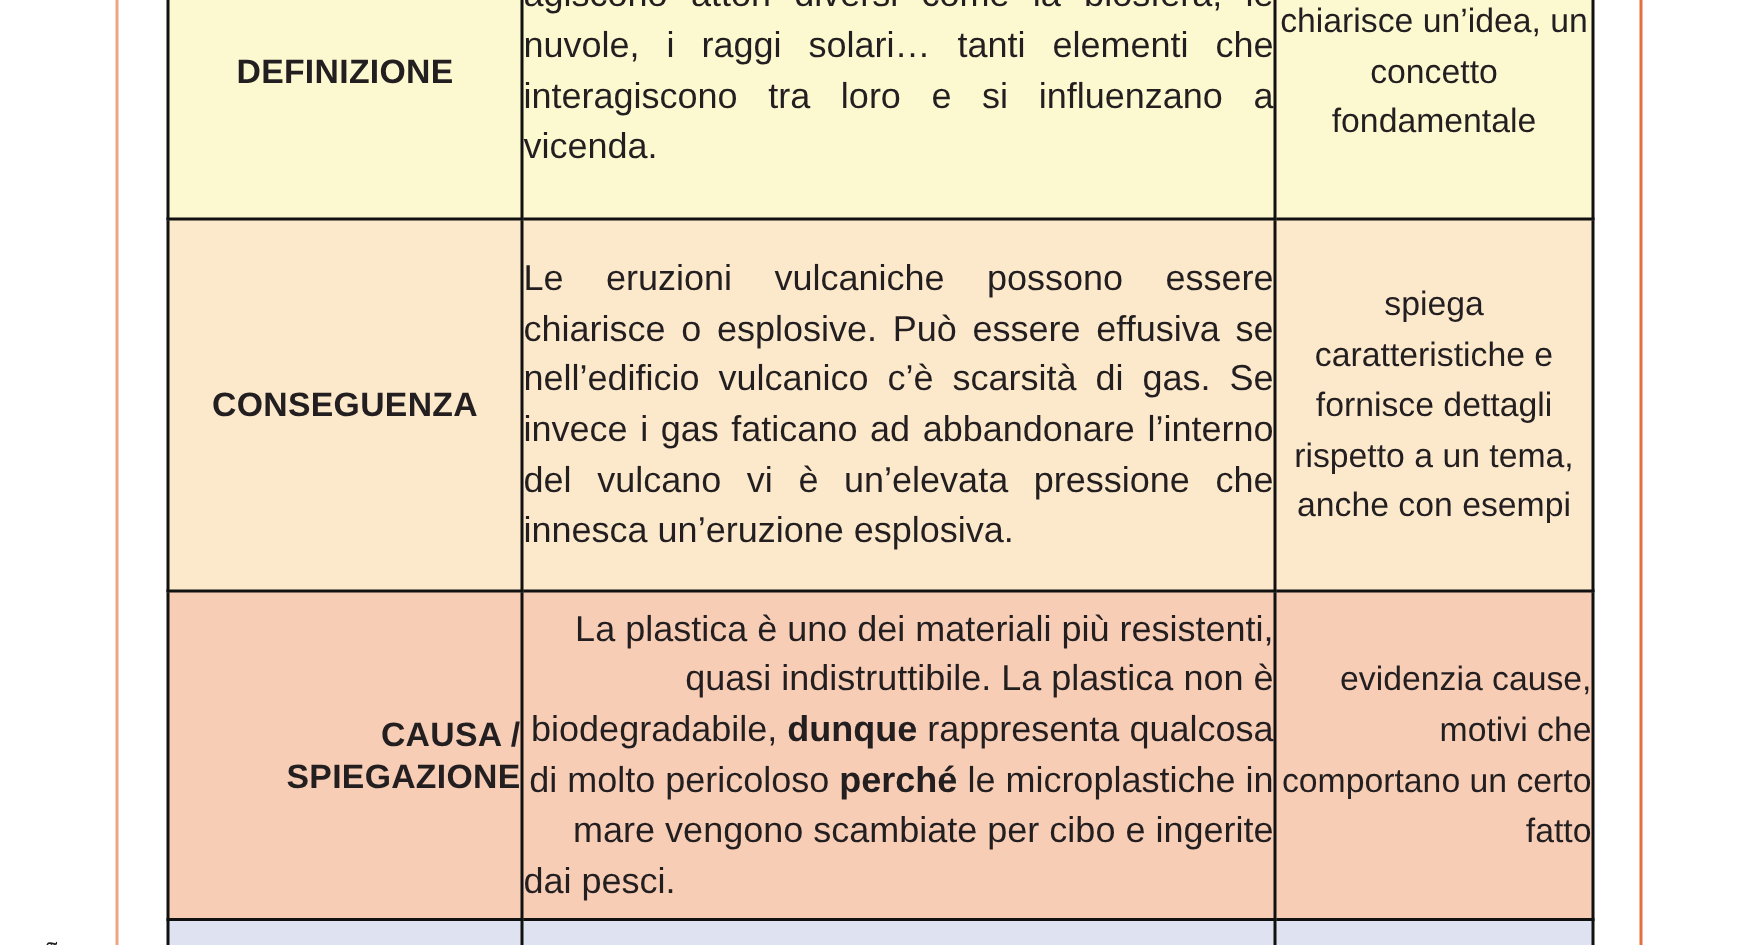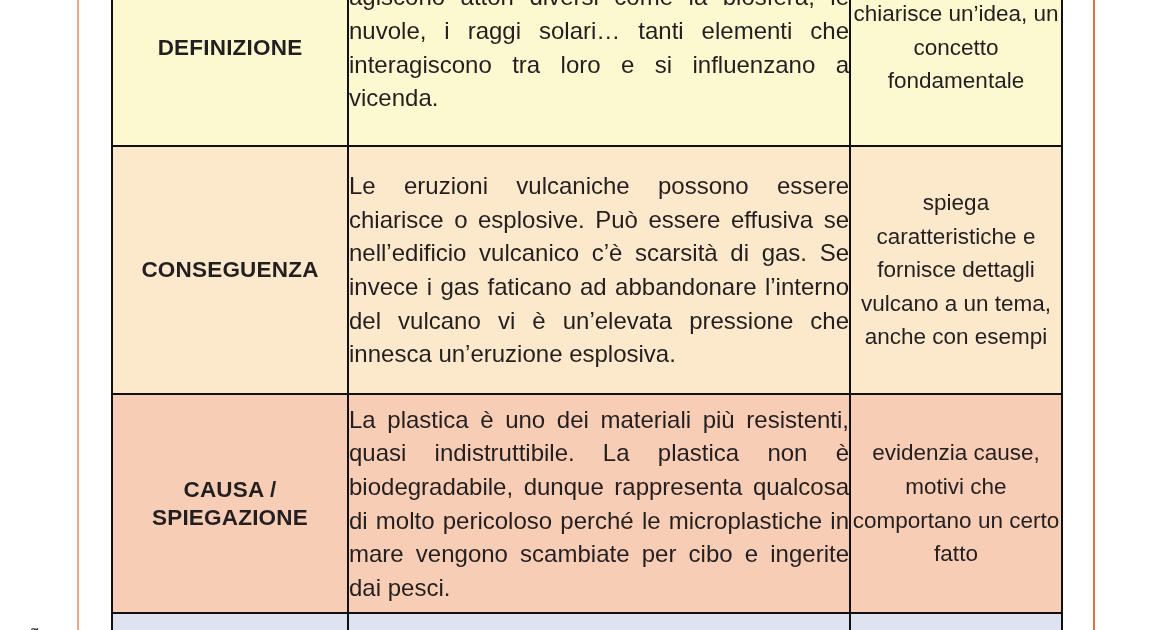--- a/index.html
+++ b/index.html
@@ -83,26 +83,26 @@
     line-height: 1.4;
     padding: 9px 11px 10px 11px;
     hyphens: manual;
   }
   .cell-note {
     text-align: center;
     font-size: 22.5px;
     line-height: 1.49;
     padding: 8px 9px;
   }
-  .cell-body b { font-weight: normal; }
+  .cell-body b { font-weight: bold; }
 
   
   .row-definizione td { background: #fcf8d0; }
   .row-spiegazione td { background: #fce9cc; }
-  .row-causa       td { background: #f7cdb6; }
+  .row-causa       td { background: #f7cdb6; text-align: right; }
   .row-confronto   td { background: #dfe2f0; }
 
   .row-definizione { height: 197px; }
   .row-spiegazione { height: 248px; }
   .row-causa       { height: 219px; }
   .row-confronto   { height: 120px; }
 
   
   .mask {
     position: absolute;
@@ -121,21 +121,21 @@
   <table class="table">
     <tbody>
       <tr class="row-definizione">
         <td class="cell-label col-label">DEFINIZIONE</td>
         <td class="cell-body col-body">agiscono attori diversi come la biosfera, le nuvole, i raggi solari… tanti elementi che interagiscono tra loro e si influenzano a vicenda.</td>
         <td class="cell-note col-note">chiarisce un’idea, un concetto fondamentale</td>
       </tr>
       <tr class="row-spiegazione">
         <td class="cell-label col-label">CONSEGUENZA</td>
         <td class="cell-body col-body">Le eruzioni vulcaniche possono essere chiarisce o esplosive. Può essere effusiva se nell’edificio vulcanico c’è scarsità di gas. Se invece i gas faticano ad abbandonare l’interno del vulcano vi è un’elevata pressione che innesca un’eruzione esplosiva.</td>
-        <td class="cell-note col-note">spiega caratteristiche e fornisce dettagli vulcano a un tema, anche con esempi</td>
+        <td class="cell-note col-note">spiega caratteristiche e fornisce dettagli rispetto a un tema, anche con esempi</td>
       </tr>
       <tr class="row-causa">
         <td class="cell-label col-label">CAUSA / SPIEGAZIONE</td>
         <td class="cell-body col-body">La plastica è uno dei materiali più resistenti, quasi indistruttibile. La plastica non è biodegradabile, <b>dunque</b> rappresenta qualcosa di molto pericoloso <b>perché</b> le microplastiche in mare vengono scambiate per cibo e ingerite dai pesci.</td>
         <td class="cell-note col-note">evidenzia cause, motivi che comportano un certo fatto</td>
       </tr>
       <tr class="row-confronto">
         <td class="cell-label col-label"></td>
         <td class="cell-body col-body"></td>
         <td class="cell-note col-note"></td>

